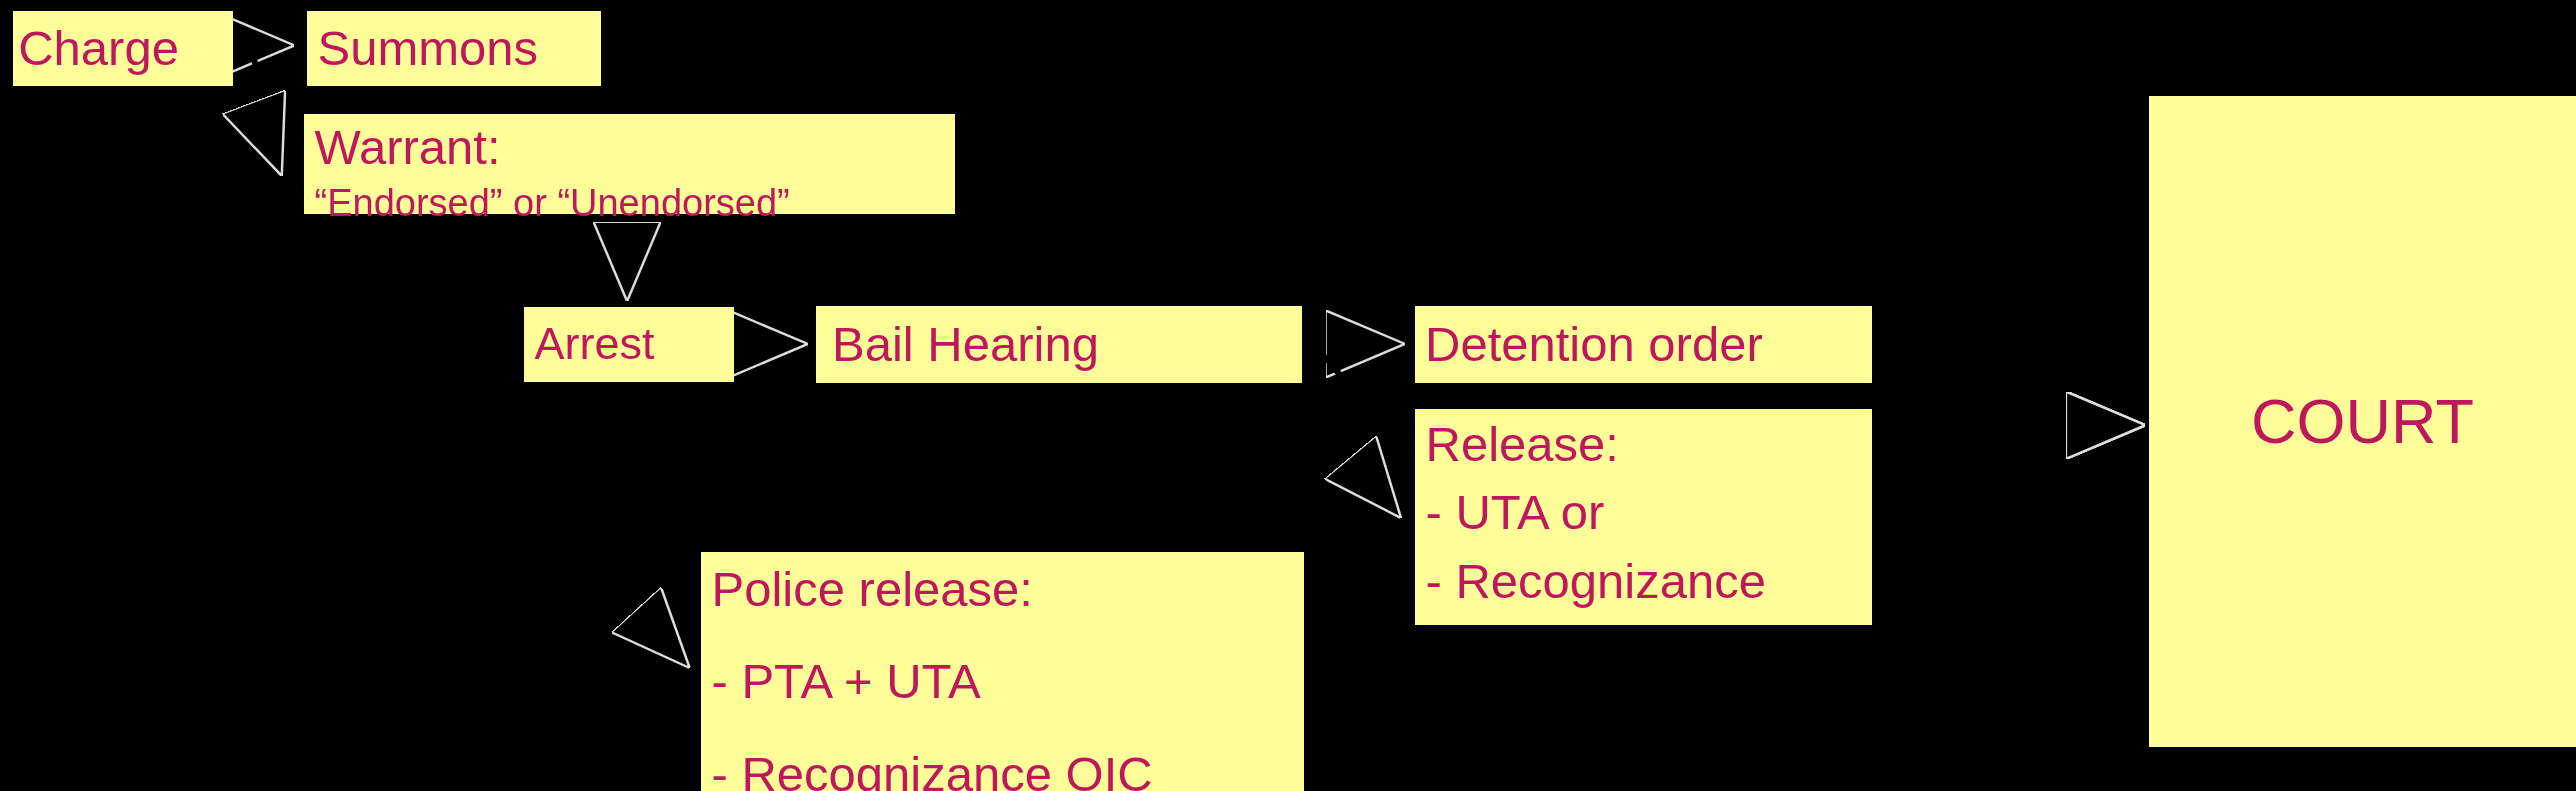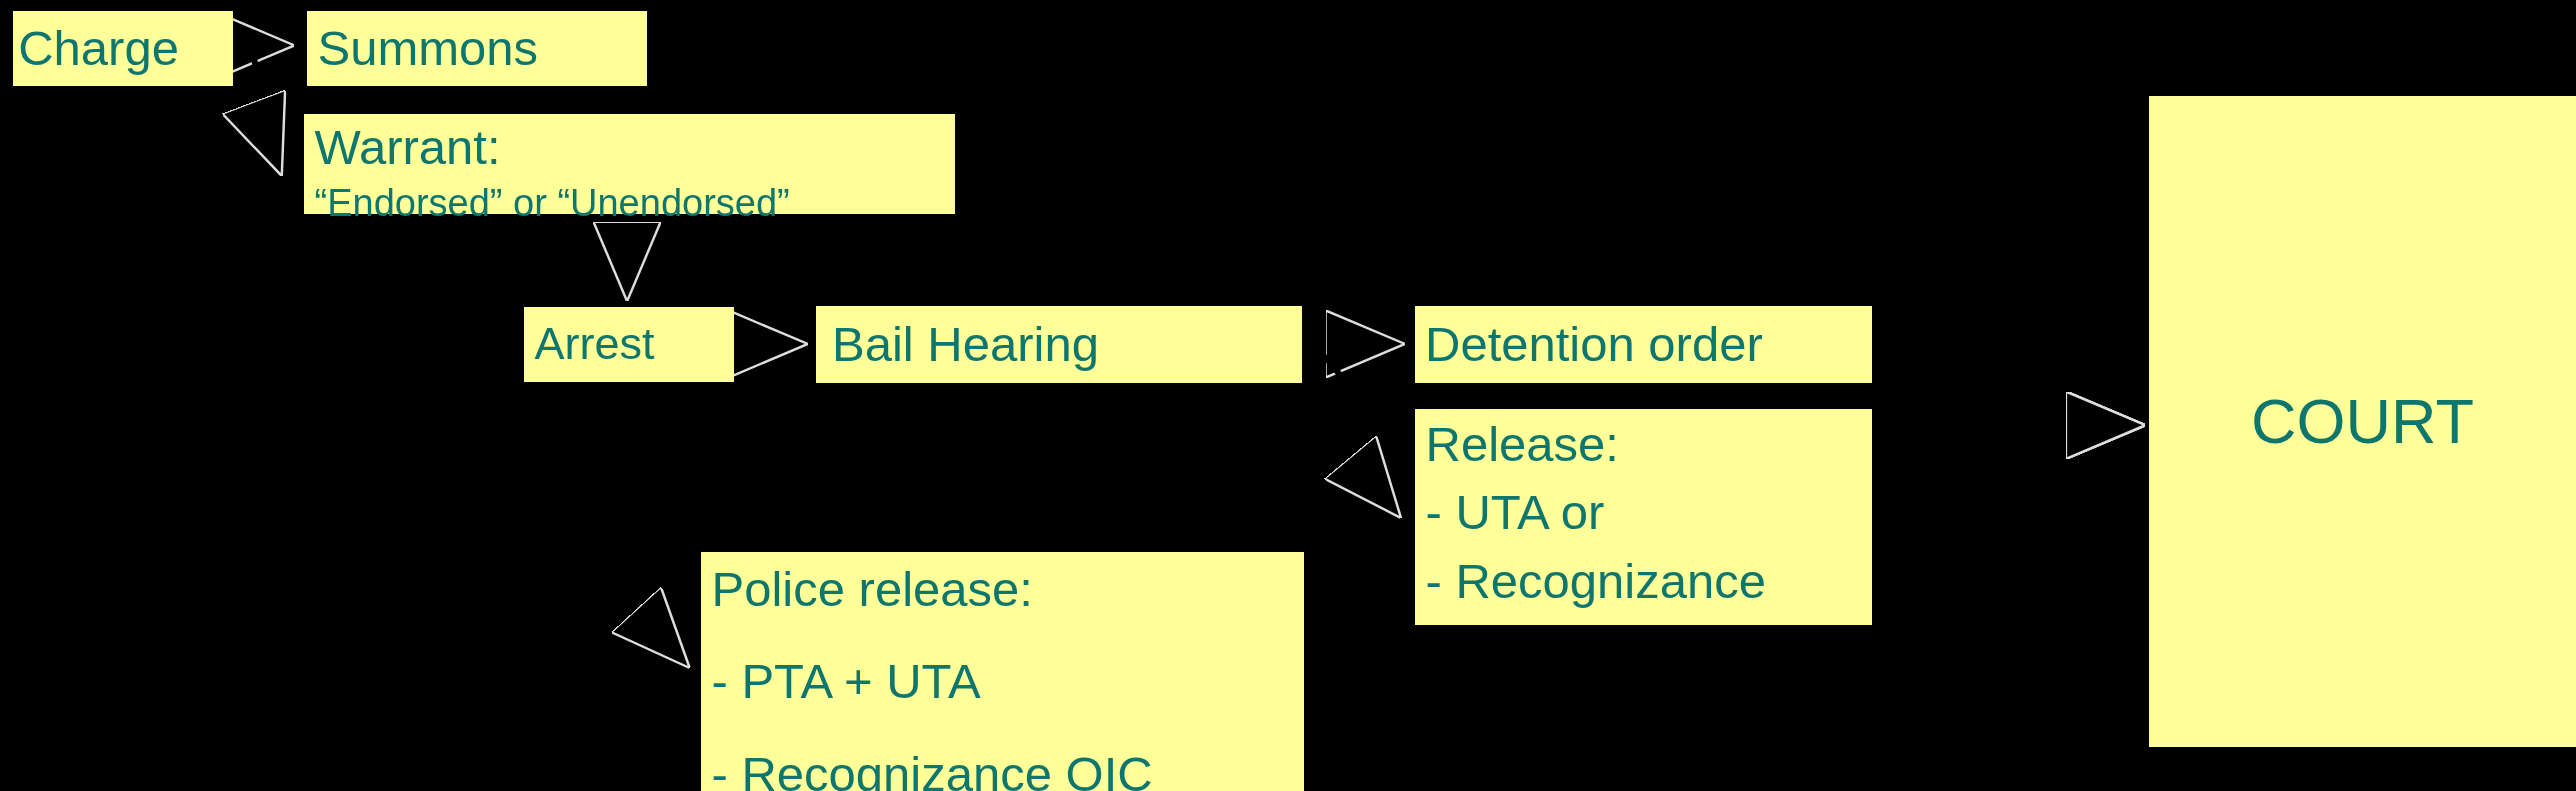--- a/index.html
+++ b/index.html
@@ -13,33 +13,33 @@
   }
   #edges{
     position:absolute;
     left:0; top:0;
     width:2576px; height:791px;
     pointer-events:none;
   }
   .node{
     position:absolute;
     background:#ffff99;
-    color:#0f766e;
+    color:#be185d;
     box-sizing:border-box;
     display:flex;
     flex-direction:column;
     justify-content:center;
     line-height:1.08;
     white-space:pre;
   }
   .node .ln{display:block;}
 
   
   #n-charge{ left:13px;  top:11.4px;  width:220px; height:75px;  font-size:49px; padding-left:5.2px; }
-  #n-summons{left:307px; top:10.5px;  width:340px; height:75px;  font-size:49px; padding-left:10.5px; }
+  #n-summons{left:307px; top:10.5px;  width:294px; height:75px;  font-size:49px; padding-left:10.5px; }
   #n-warrant{left:304px; top:114px; width:651px; height:100px; font-size:49px; padding-left:10.5px; justify-content:flex-start; padding-top:7px;}
   #n-warrant .sub{ font-size:38px; margin-top:8.7px; }
   #n-arrest{ left:524px; top:307px; width:210px; height:75px;  font-size:45px; padding-left:10.5px; }
   #n-bail{   left:816px; top:306px; width:486px; height:77px;  font-size:49px; padding-left:16px; }
   #n-detention{left:1415px; top:306px; width:457px; height:77px; font-size:49px; padding-left:10px;}
   #n-release{left:1415px; top:409px; width:457px; height:216px; font-size:49px; padding-left:10.5px; justify-content:flex-start; padding-top:8.7px;}
   #n-release .ln{ margin-bottom:15.7px; }
   #n-police{ left:701px; top:552px; width:603px; height:243px; font-size:49px; padding-left:10.5px; justify-content:space-between; padding-top:10.5px;gap:24px;}
   #n-police .ln{ margin-bottom:15.7px; }
   #n-court{  left:2149px; top:96px; width:427px; height:651px; font-size:63px;

